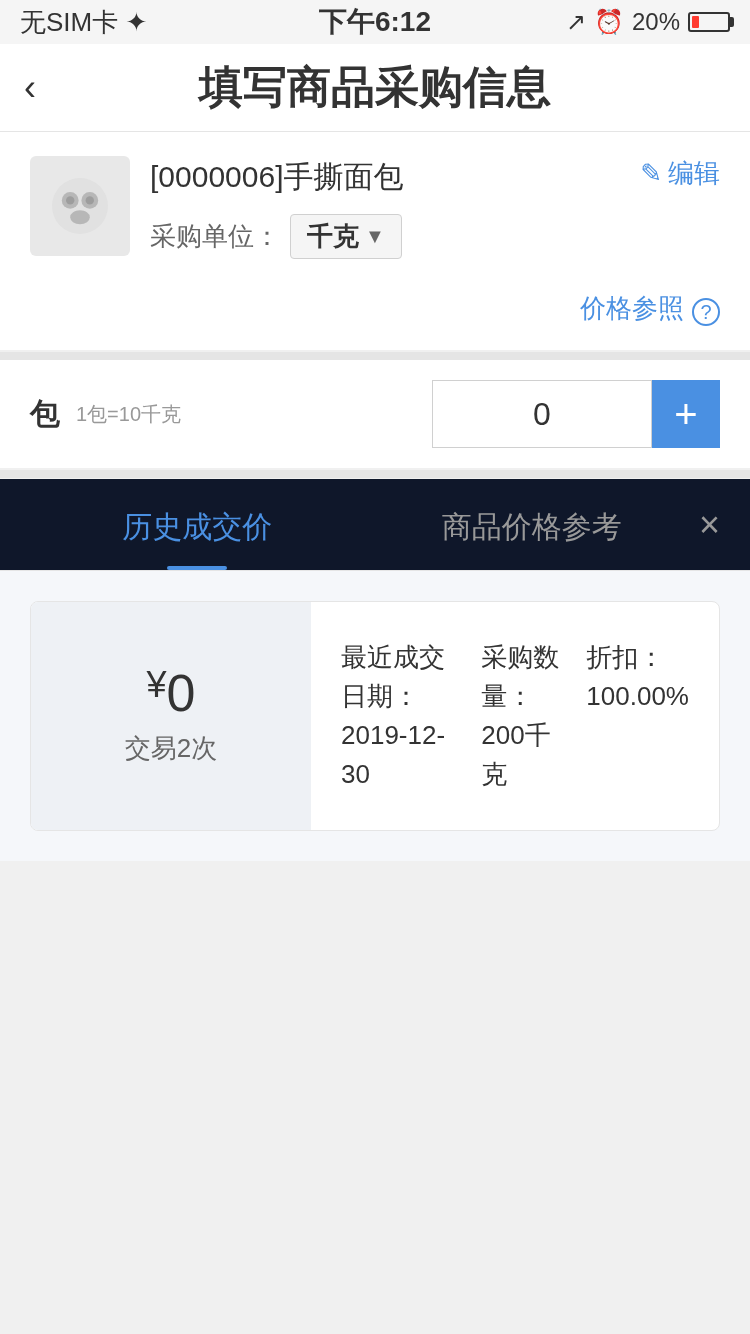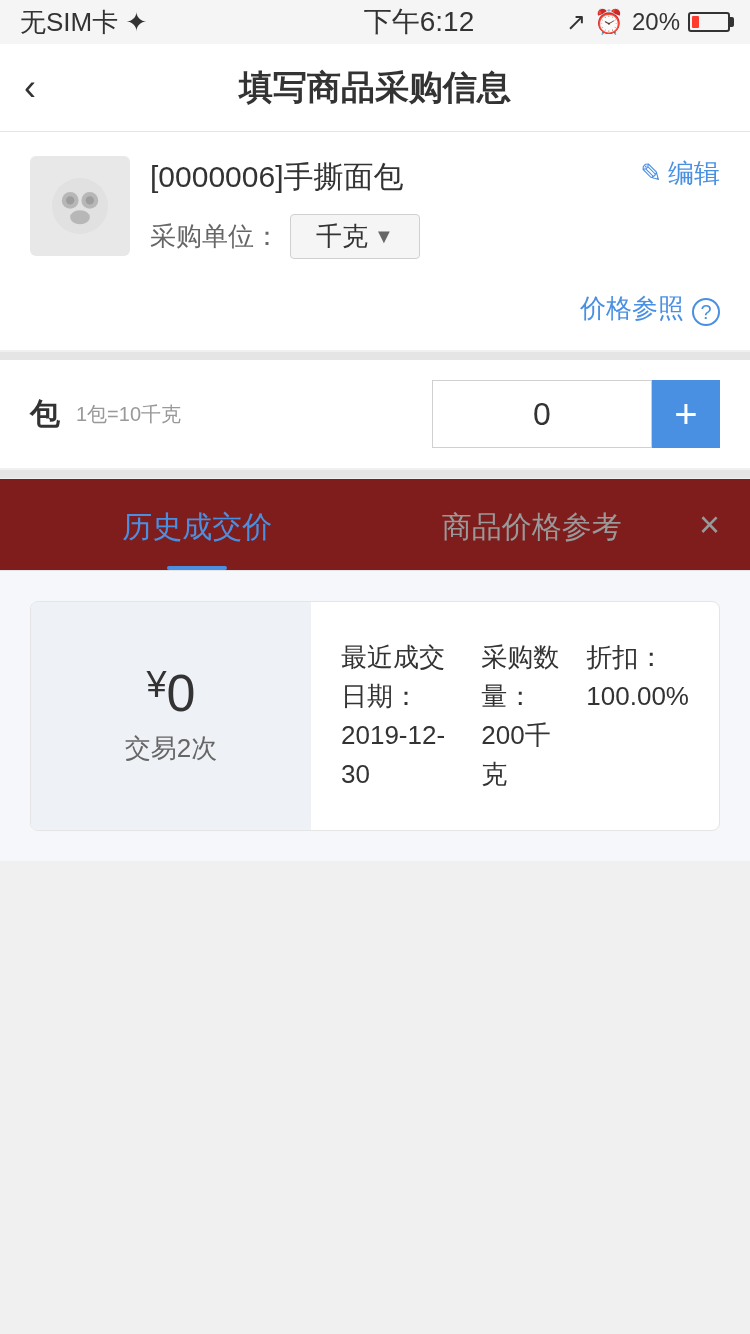--- a/index.html
+++ b/index.html
@@ -26,25 +26,24 @@
       font-weight: 500;
     }
     .status-left {
       display: flex;
       align-items: center;
       gap: 10px;
       font-size: 26px;
     }
     .status-center {
       font-size: 28px;
-      font-weight: 400;
+      font-weight: 700;
       position: absolute;
       left: 50%;
       transform: translateX(-50%);
-      margin-left: 44px;
     }
     .status-right {
       display: flex;
       align-items: center;
       gap: 8px;
       font-size: 24px;
     }
     .battery-icon {
       display: inline-flex;
       align-items: center;
@@ -90,21 +89,21 @@
       border-bottom: 1px solid #e5e5e5;
     }
     .nav-back {
       position: absolute;
       left: 24px;
       font-size: 36px;
       color: #333;
       cursor: pointer;
     }
     .nav-title {
-      font-size: 34px;
+      font-size: 44px;
       font-weight: 600;
       color: #333;
     }
 
     
     .product-section {
       background: #fff;
       padding: 24px 30px;
       margin-bottom: 2px;
     }
@@ -152,27 +151,28 @@
       gap: 10px;
     }
     .unit-label {
       font-size: 26px;
       color: #666;
     }
     .unit-selector {
       background: #f5f5f5;
       border: 1px solid #d0d0d0;
       border-radius: 4px;
-      padding: 4px 25px;
+      padding: 4px 16px;
       font-size: 26px;
       color: #333;
       display: flex;
       align-items: center;
       gap: 6px;
       cursor: pointer;
+      font-weight: bold;
     }
     .unit-selector .arrow-down {
       font-size: 20px;
       color: #666;
     }
     .product-edit-btn {
       font-size: 26px;
       color: #4a90e2;
       display: flex;
       align-items: center;
@@ -249,21 +249,21 @@
       display: flex;
       align-items: center;
       justify-content: center;
       font-size: 40px;
       color: #fff;
       cursor: pointer;
     }
 
     
     .tab-section {
-      background: #7f1d1d;
+      background: #0f172a;
       border-top: 1px solid #f0f0f0;
     }
     .tab-header {
       display: flex;
       align-items: center;
       border-bottom: 1px solid #e5e5e5;
       padding: 0 30px;
       position: relative;
     }
     .tab-item {

